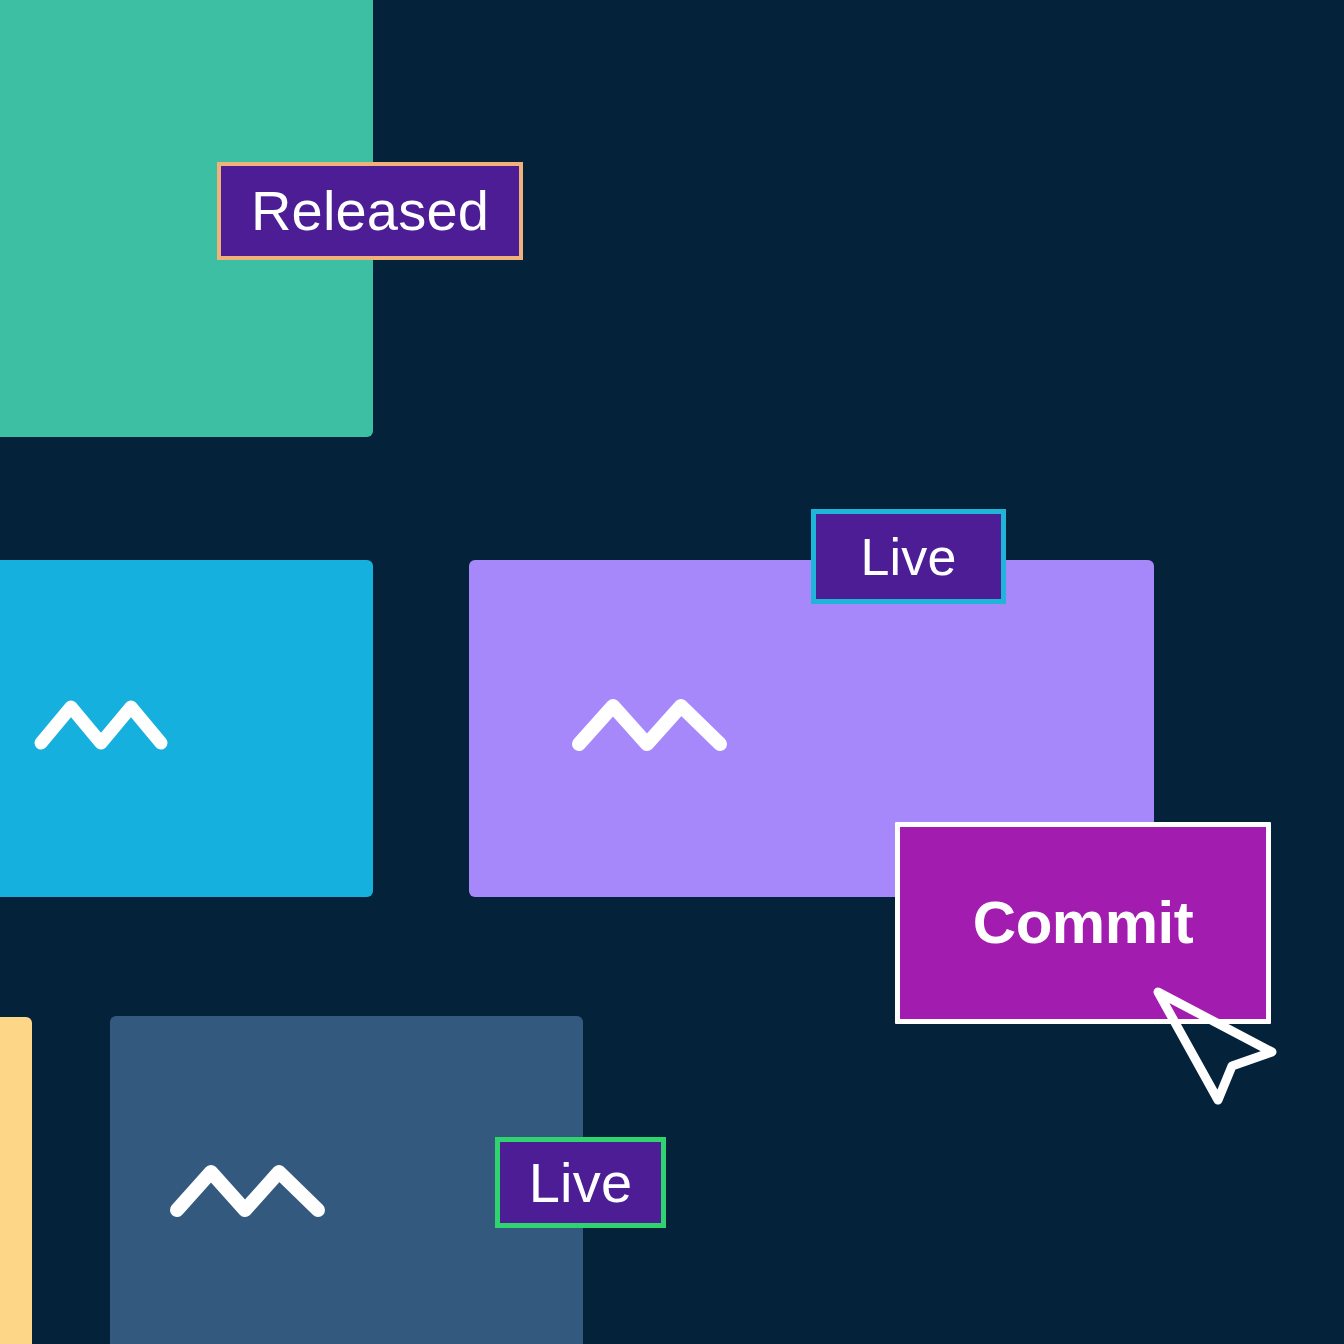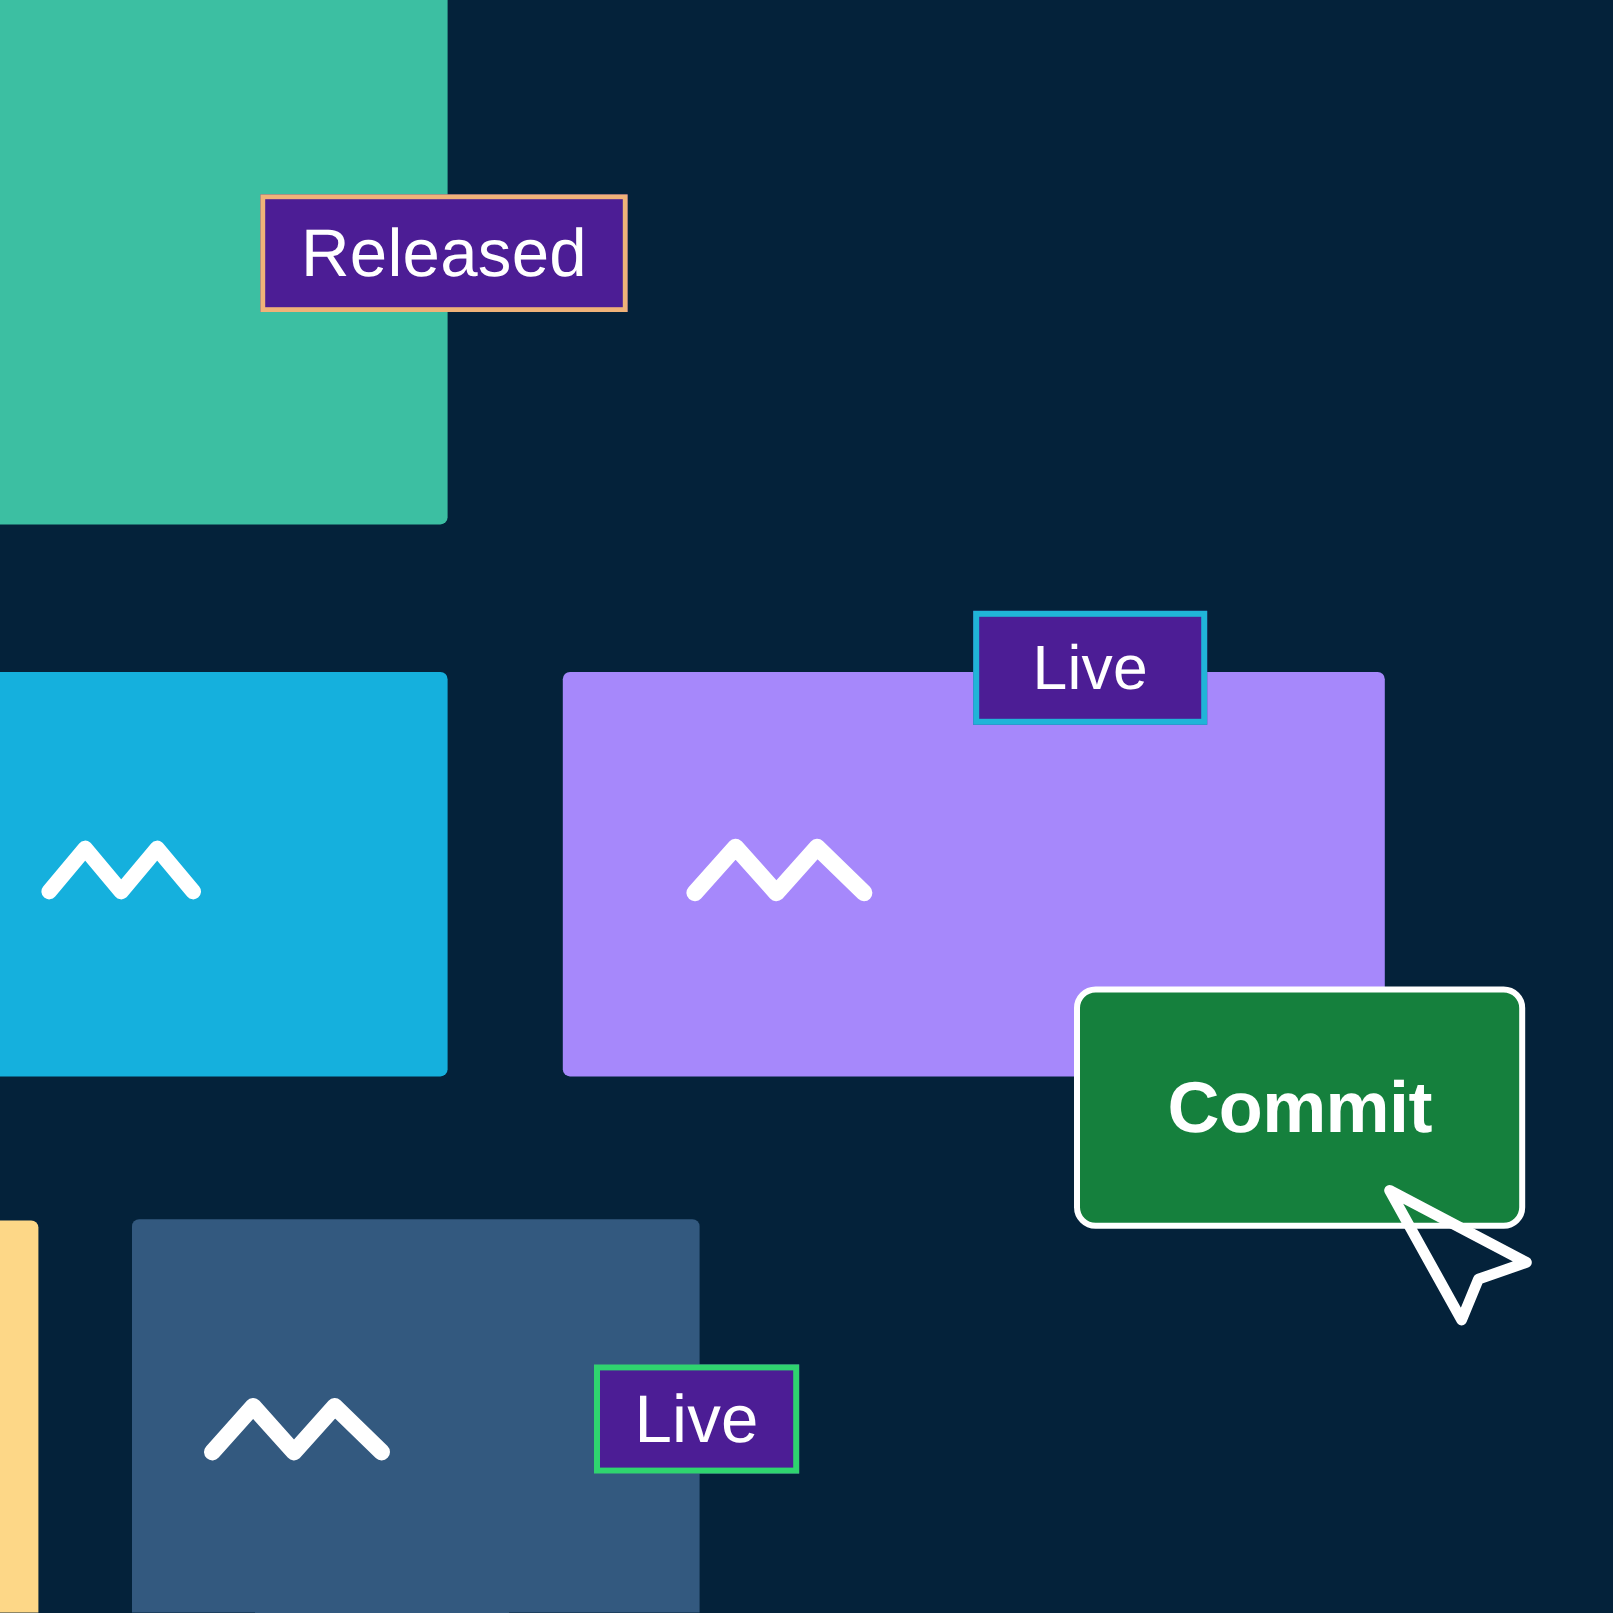--- a/index.html
+++ b/index.html
@@ -109,23 +109,23 @@
   }
 
   
   #tooltip-commit {
     position: absolute;
     left: 895px;
     top: 822px;
     width: 376px;
     height: 202px;
     box-sizing: border-box;
-    background: #15803d;
+    background: #a21caf;
     border: 5px solid #ffffff;
-    border-radius: 18px;
+    border-radius: 1px;
     display: flex;
     align-items: center;
     justify-content: center;
   }
   #tooltip-commit .tip-label {
     color: #ffffff;
     font-size: 60px;
     font-weight: 700;
     letter-spacing: -0.5px;
     line-height: 1;

